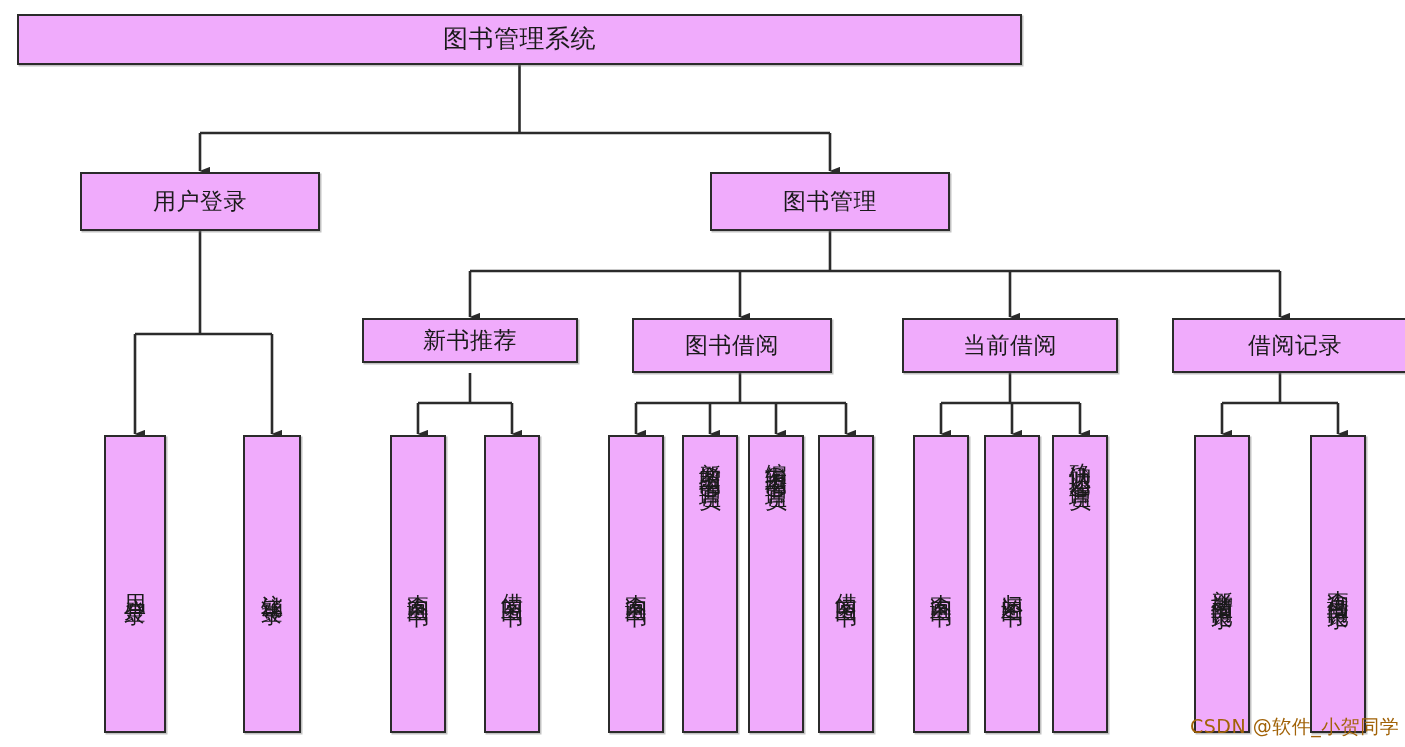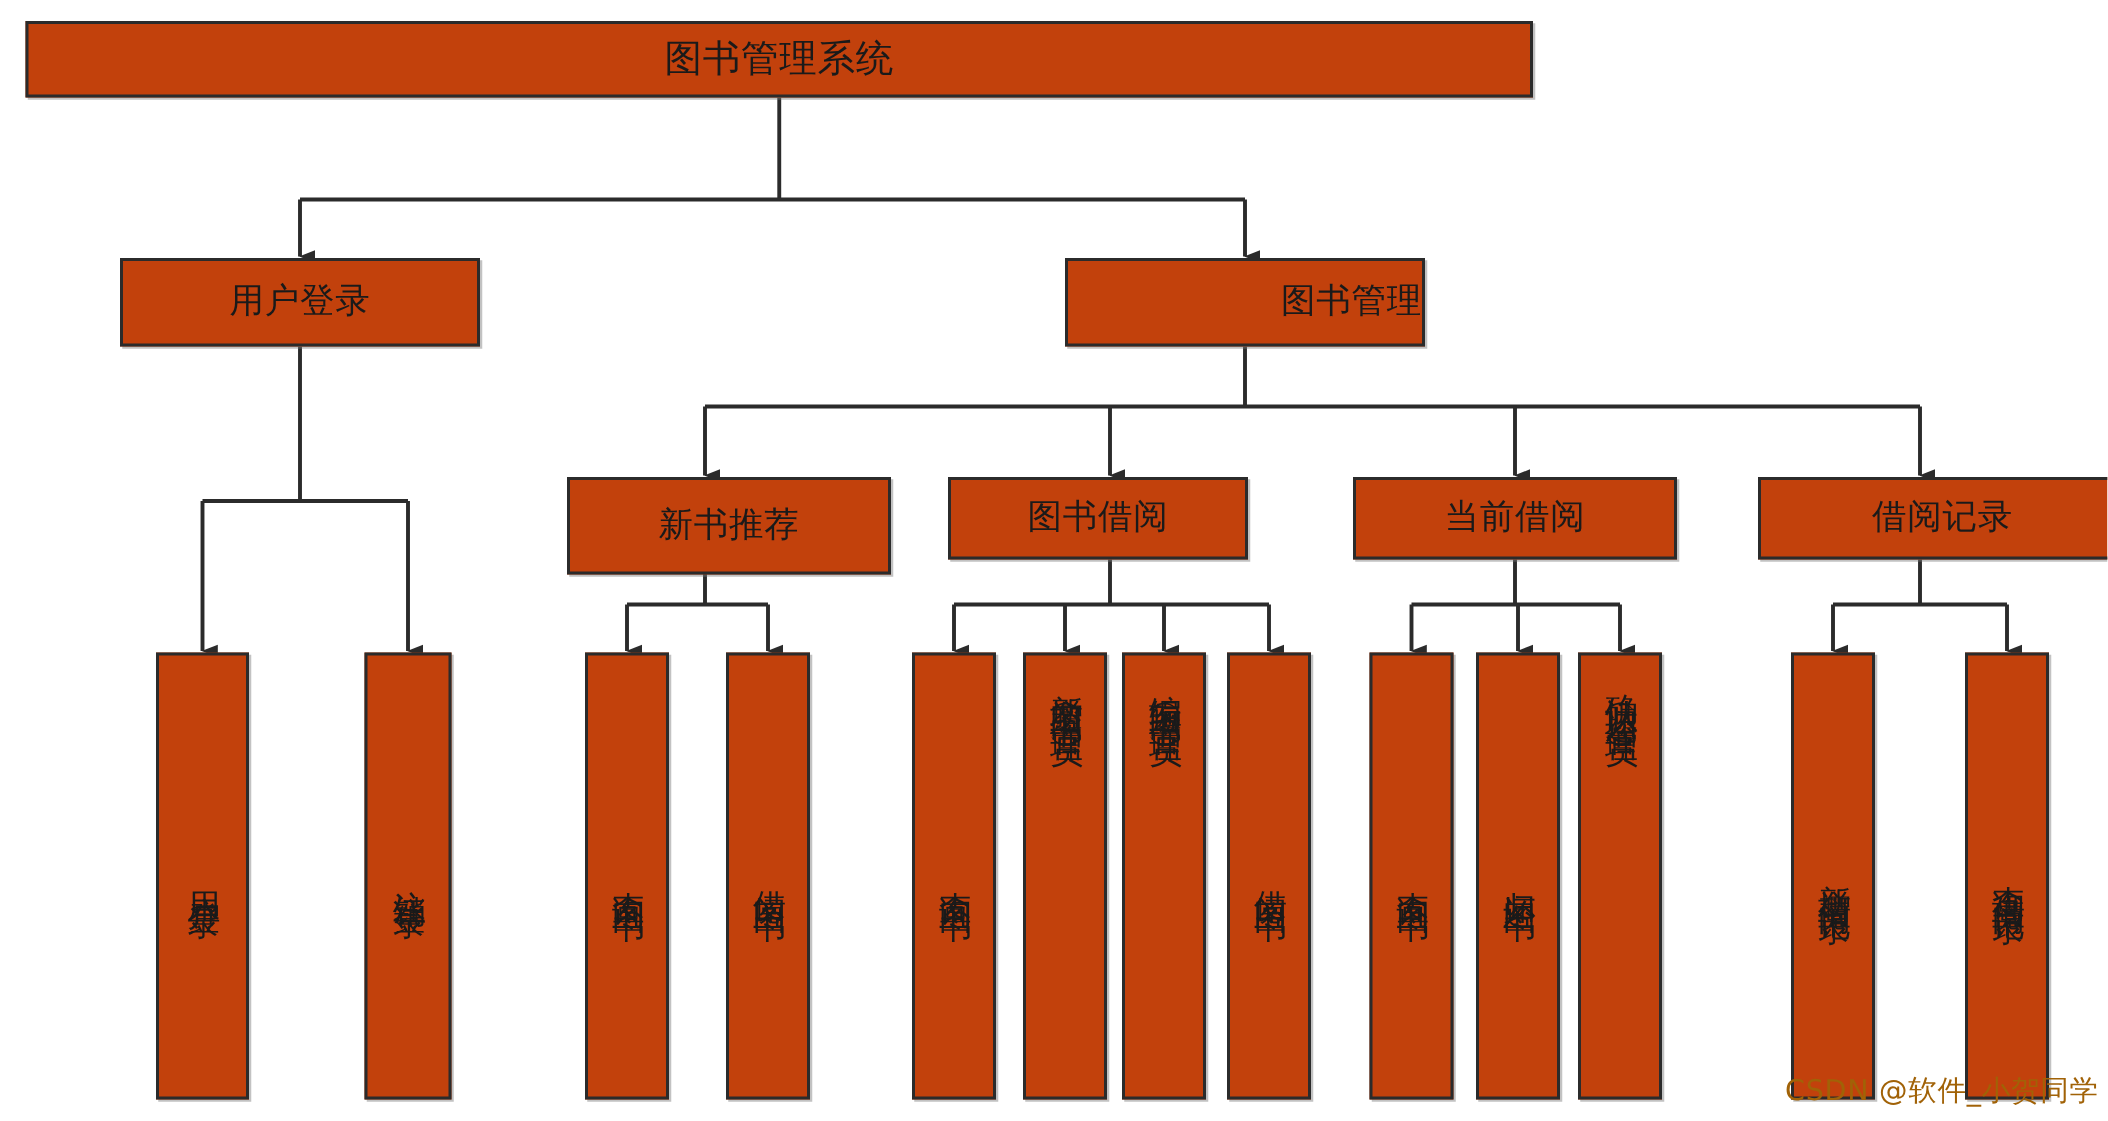--- a/index.html
+++ b/index.html
@@ -23,21 +23,21 @@
     left: 0;
     top: 0;
     width: 1405px;
     height: 747px;
     pointer-events: none;
   }
   .node {
     position: absolute;
     box-sizing: border-box;
     border: 2.5px solid #2b2b2b;
-    background: #c2410c;
+    background: #f0abfc;
     display: flex;
     align-items: center;
     justify-content: center;
     color: #1a1a1a;
     box-shadow: 1.5px 1.5px 0 0 rgba(120,120,120,0.45);
   }
   .node-label {
     display: block;
     line-height: 1.06;
     letter-spacing: 0.5px;
@@ -129,24 +129,24 @@
       </g>
   </svg>
 
   <div id="nodes-layer">
       <div class="node level-1" style="left: 17px; top: 14px; width: 1005px; height: 51px;">
         <span class="node-label">图书管理系统</span>
       </div>
       <div class="node level-2" style="left: 80px; top: 172px; width: 240px; height: 59px;">
         <span class="node-label">用户登录</span>
       </div>
-      <div class="node level-2" style="left: 710px; top: 172px; width: 240px; height: 59px; justify-content: flex-end;">
+      <div class="node level-2" style="left: 710px; top: 172px; width: 240px; height: 59px;">
         <span class="node-label">图书管理</span>
       </div>
-      <div class="node level-3" style="left: 378px; top: 318px; width: 216px; height: 65px;">
+      <div class="node level-3" style="left: 362px; top: 318px; width: 216px; height: 45px;">
         <span class="node-label">新书推荐</span>
       </div>
       <div class="node level-3" style="left: 632px; top: 318px; width: 200px; height: 55px;">
         <span class="node-label">图书借阅</span>
       </div>
       <div class="node level-3" style="left: 902px; top: 318px; width: 216px; height: 55px;">
         <span class="node-label">当前借阅</span>
       </div>
       <div class="node level-3" style="left: 1172px; top: 318px; width: 246px; height: 55px;">
         <span class="node-label">借阅记录</span>

